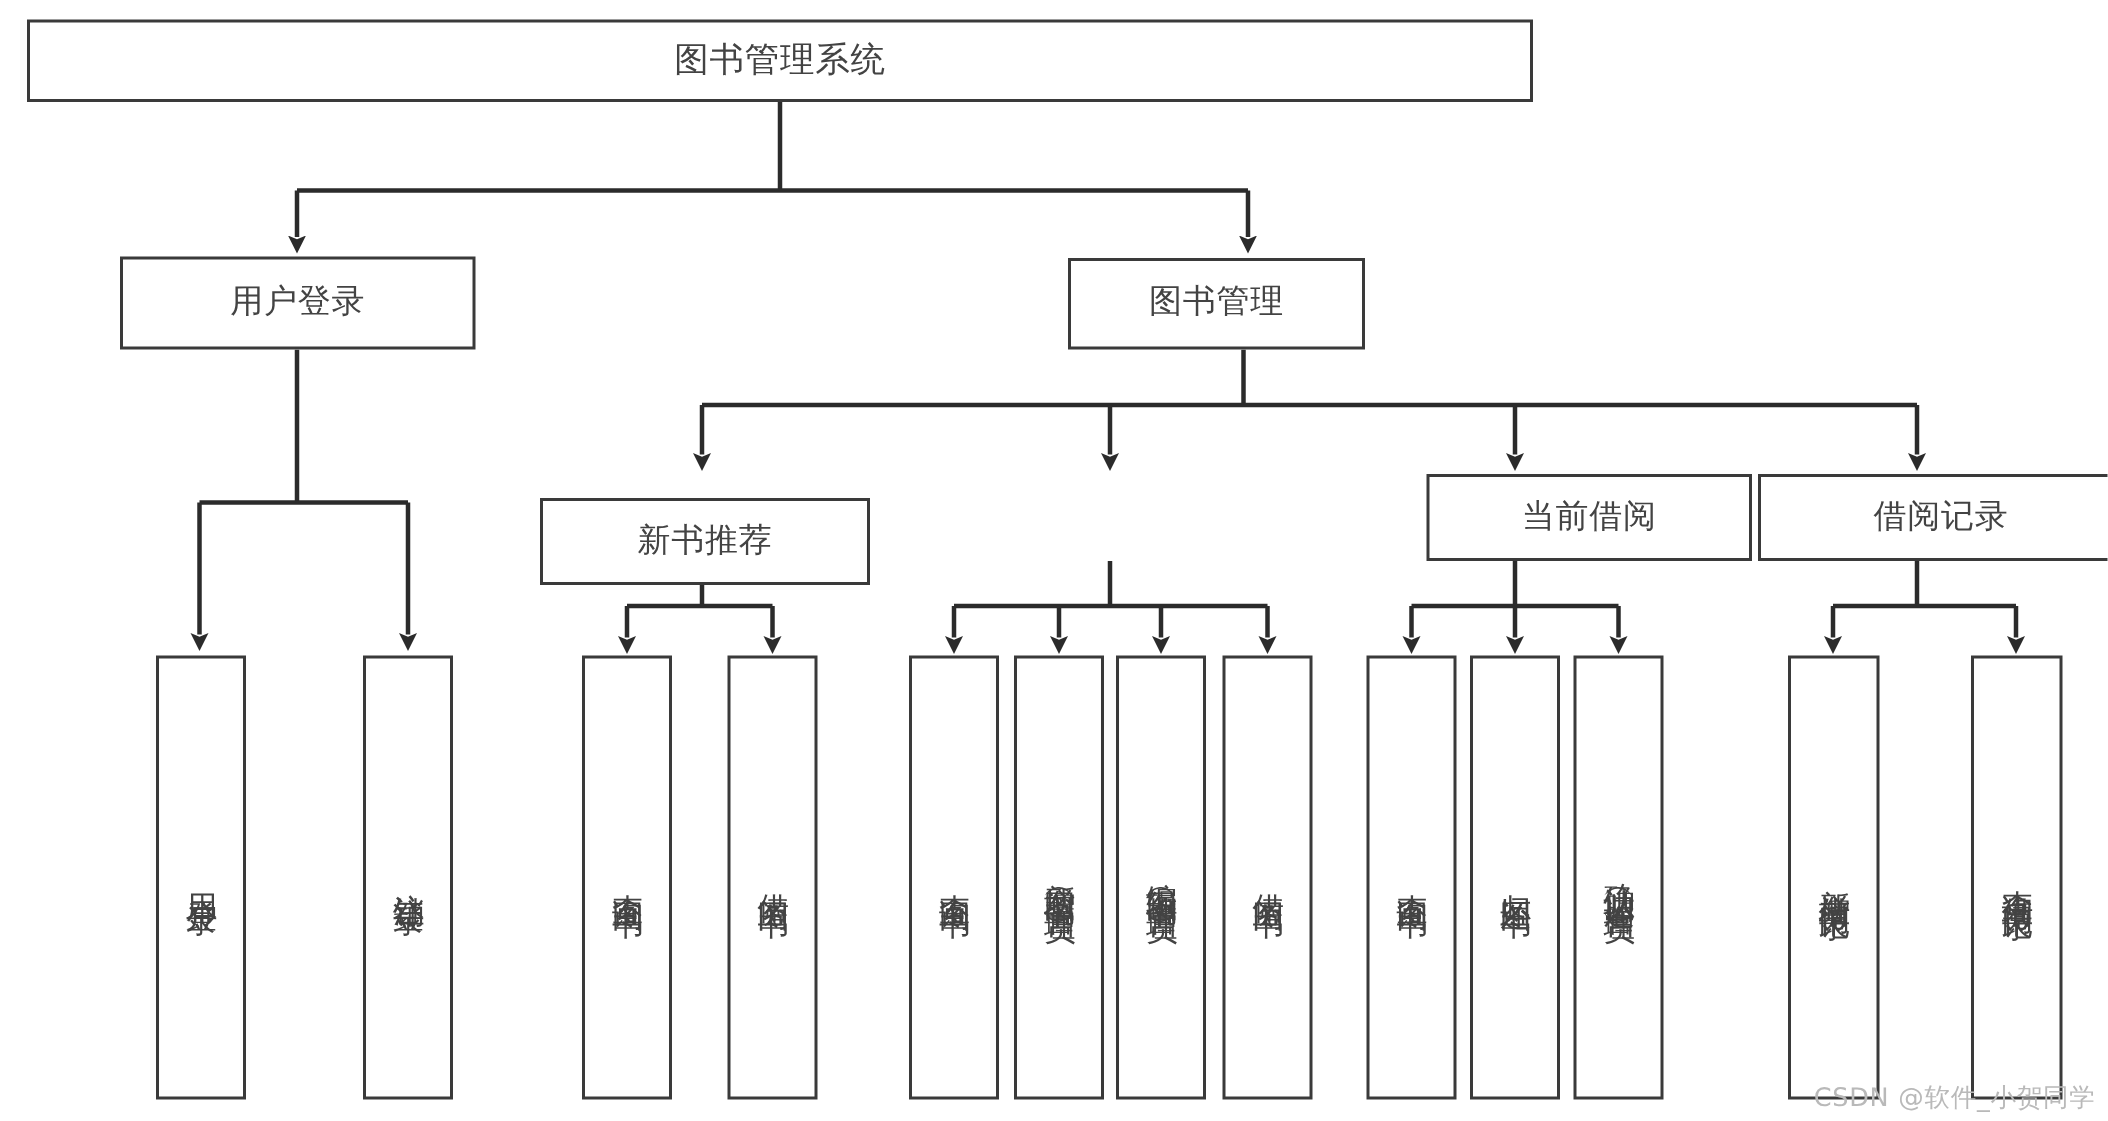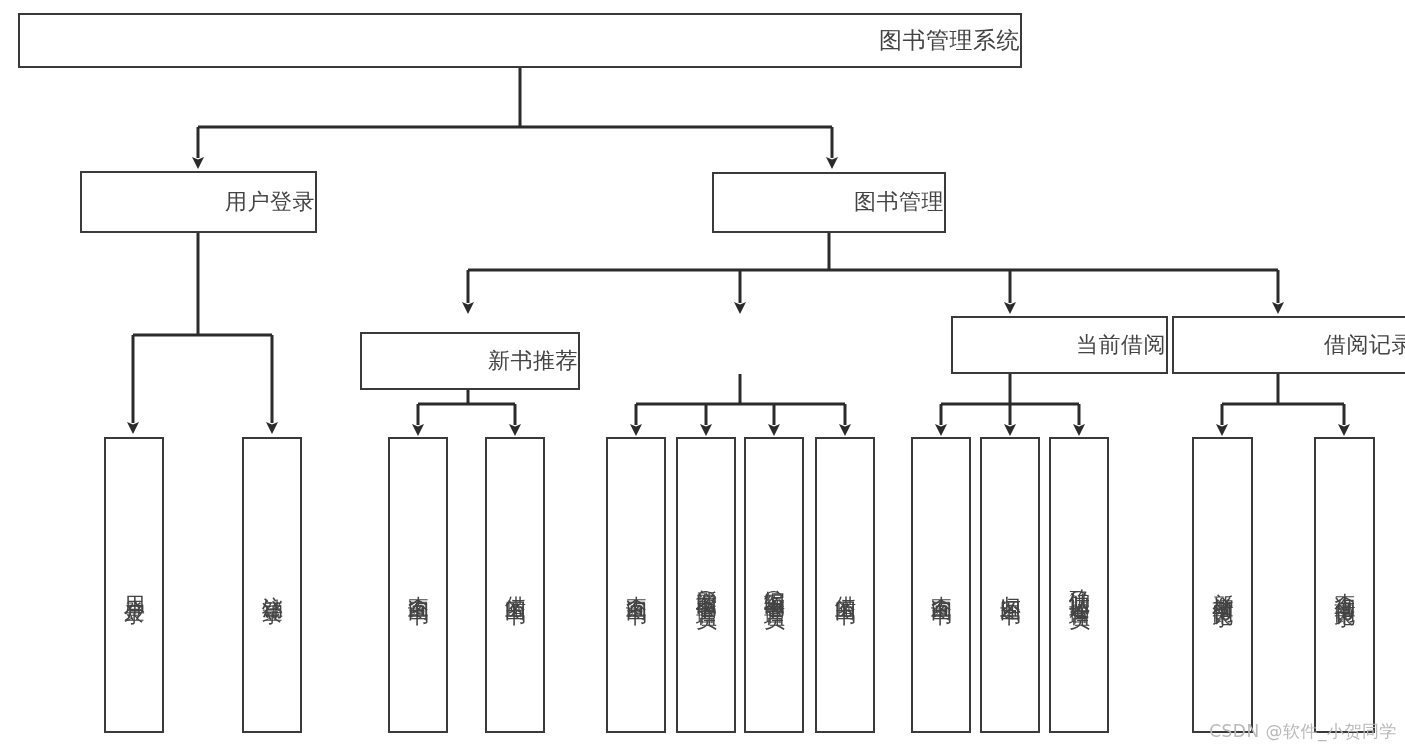--- a/index.html
+++ b/index.html
@@ -29,21 +29,21 @@
     height: 747px;
     pointer-events: none;
   }
   .node {
     position: absolute;
     box-sizing: border-box;
     background: #ffffff;
     border: 2.5px solid #3a3a3a;
     display: flex;
     align-items: center;
-    justify-content: flex-end;
+    justify-content: center;
     color: #3d3d3d;
   }
   .node-label {
     display: block;
     text-align: center;
     line-height: 1.12;
     color: #434343;
   }
   .node.horizontal .node-label {
     font-size: 22px;
@@ -131,21 +131,21 @@
   </svg>
 
   <div class="node horizontal" id="root-node" style="left:18px; top:13px; width:1004px; height:55px;">
     <span class="node-label">图书管理系统</span>
   </div>
 
   <div class="node horizontal" style="left:80px; top:171px; width:237px; height:62px;">
     <span class="node-label">用户登录</span>
   </div>
 
-  <div class="node horizontal" style="left:712px; top:172px; width:234px; height:61px;">
+  <div class="node horizontal" style="left:712px; top:172px; width:198px; height:61px;">
     <span class="node-label">图书管理</span>
   </div>
 
   <div class="node horizontal" style="left:360px; top:332px; width:220px; height:58px;">
     <span class="node-label">新书推荐</span>
   </div>
 
 
   <div class="node horizontal" style="left:903px; top:316px; width:217px; height:58px;margin-left:48px;">
     <span class="node-label">当前借阅</span>

